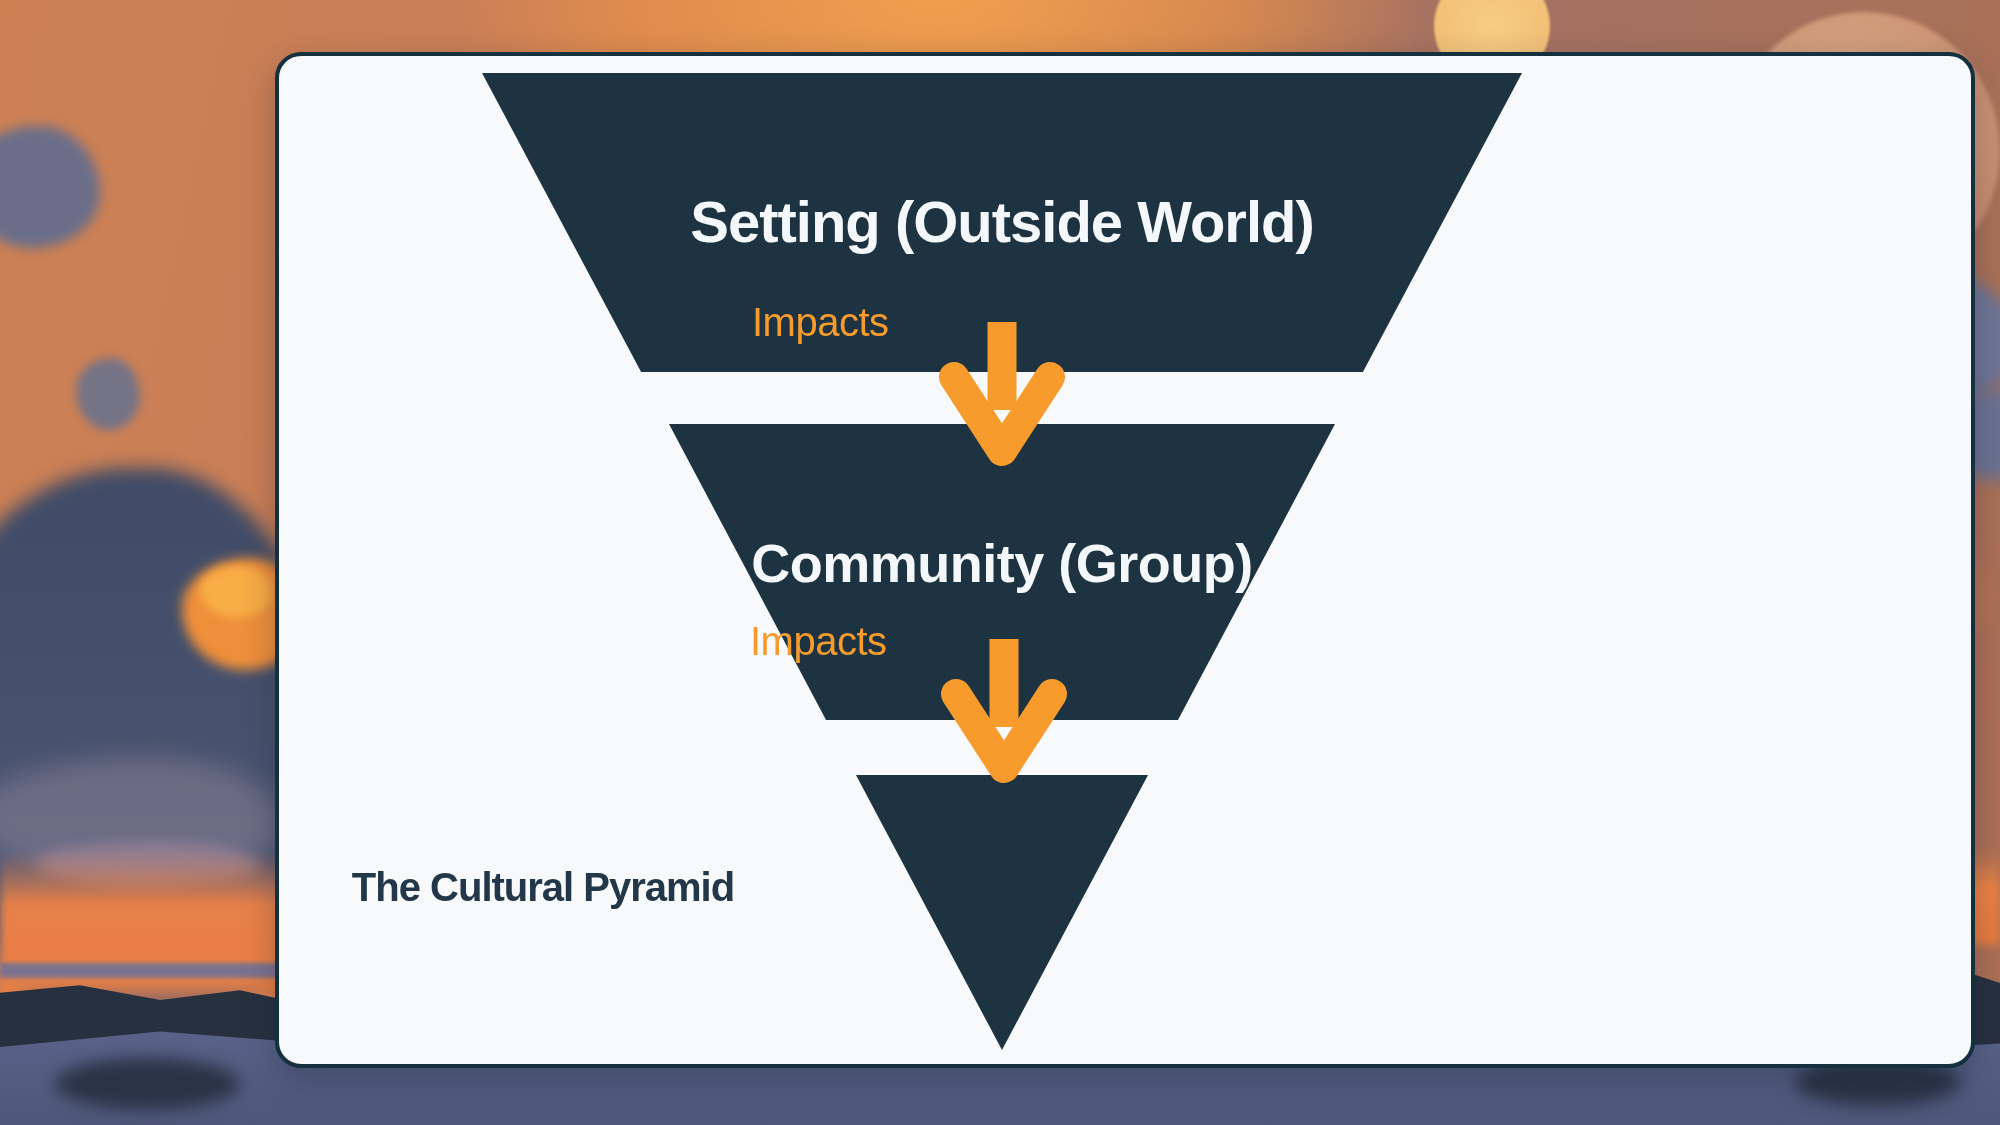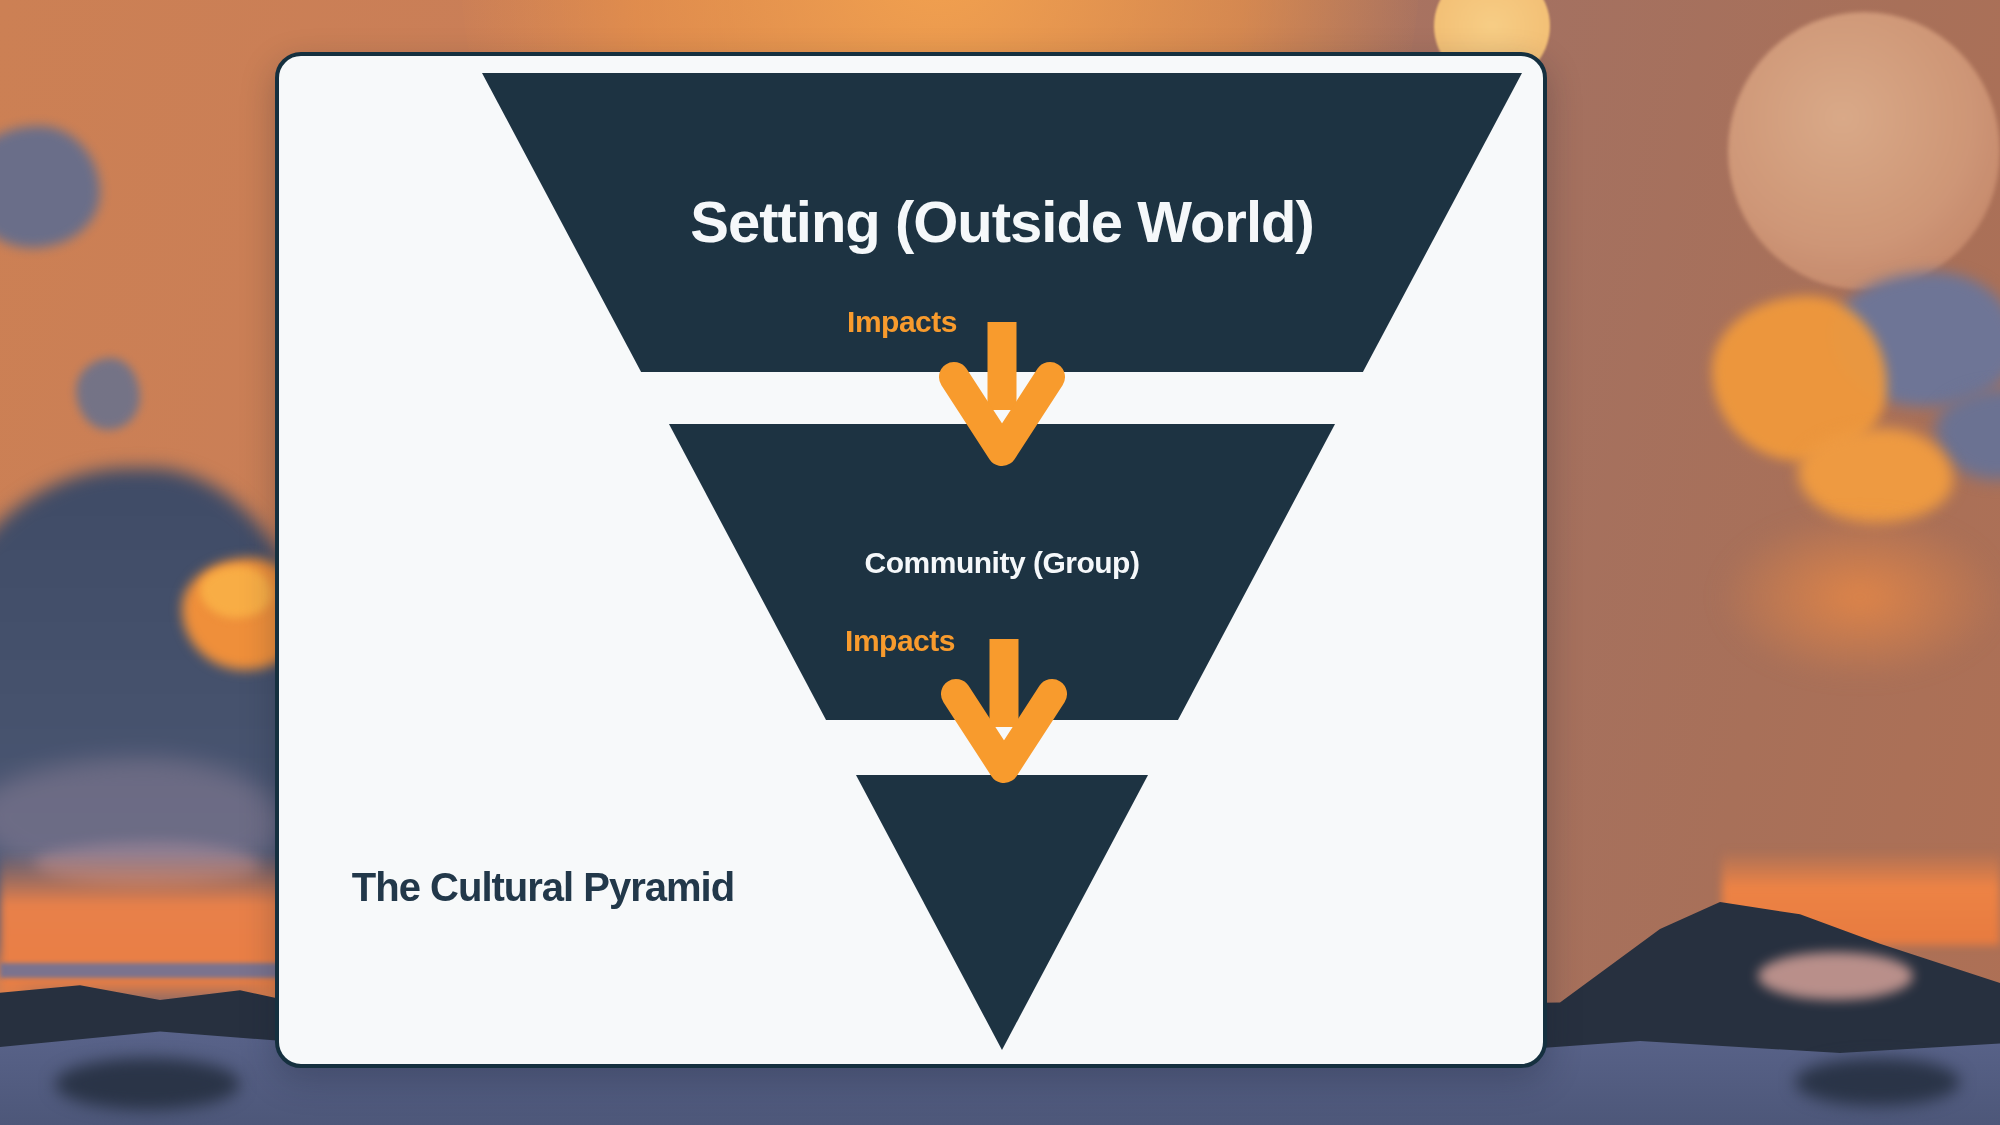--- a/index.html
+++ b/index.html
@@ -46,40 +46,40 @@
   .mountains { left: 0; top: 880px; width: 2000px; height: 245px; background: #27303f;
              clip-path: polygon(0 46%, 4% 43%, 8% 49%, 12% 45%, 16% 52%, 20% 49%, 24% 55%, 78% 50%, 83% 20%, 86% 9%, 90% 14%, 94% 26%, 100% 42%, 100% 100%, 0 100%); }
   .pinkpatch { left: 1758px; top: 952px; width: 155px; height: 48px; background: #c99a93; border-radius: 50%; filter: blur(6px); opacity: .9; }
   .foreground { left: 0; top: 1005px; width: 2000px; height: 120px;
              background: linear-gradient(180deg, #5c668e 0%, #4d5779 100%);
              clip-path: polygon(0 35%, 8% 22%, 18% 35%, 30% 28%, 45% 38%, 60% 30%, 72% 42%, 82% 30%, 92% 40%, 100% 32%, 100% 100%, 0 100%); }
   .fgdark1 { left: 55px; top: 1058px; width: 185px; height: 52px; background: #2a3447; filter: blur(8px); border-radius: 50%; }
   .fgdark2 { left: 1795px; top: 1058px; width: 165px; height: 48px; background: #2a3447; filter: blur(8px); border-radius: 50%; }
 
   
-  .card { position: absolute; left: 275px; top: 52px; width: 1272px; height: 1016px;
+  .card { position: absolute; left: 275px; top: 52px; width: 1700px; height: 1016px;
           box-sizing: border-box; border: 4px solid #15303f; border-radius: 26px;
           background: var(--card-background, #F7F9FA);
           box-shadow: 0 12px 34px rgba(20,30,45,.28); }
 
   
   .funnel { position: absolute; left: 203px; top: 17px; width: 1040px; height: 977px; }
   .tier { position: absolute; left: 0; width: 1040px; background: var(--tier-fill, #1D3342); }
   .tier-top    { top: 0;    height: 299px; clip-path: polygon(0% 0%, 100% 0%, 84.7% 100%, 15.3% 100%); }
   .tier-middle { top: 351px; height: 296px; clip-path: polygon(17.98% 0%, 82.02% 0%, 66.92% 100%, 33.08% 100%); }
   .tier-bottom { top: 702px; height: 275px; clip-path: polygon(35.96% 0%, 64.04% 0%, 50% 100%); }
 
   .flabel { position: absolute; left: 0; width: 100%; text-align: center;
             color: #F5F8FA; font-weight: bold; letter-spacing: -1px; }
   .label-setting   { top: 120px; font-size: 58px; line-height: 58px; }
-  .label-community { top: 468px; font-size: 30px; line-height: 44px; letter-spacing: -0.5px; }
+  .label-community { top: 468px; font-size: 54px; line-height: 44px; letter-spacing: -0.5px; }
   .label-character { top: 716px; left: 400px; width: 240px; font-size: 29px; line-height: 42px; letter-spacing: 0; }
 
-  .impacts { position: absolute; width: 300px; text-align: center; color: var(--accent-orange, #F89B2D);
-             font-weight: bold; font-size: 30px; line-height: 36px; letter-spacing: -0.5px; }
+  .impacts { position: absolute; width: 300px; text-align: left; color: var(--accent-orange, #F89B2D);
+             font-weight: normal; font-size: 40px; line-height: 36px; letter-spacing: -0.5px; }
   .impacts-1 { left: 270px; top: 231px; }
   .impacts-2 { left: 268px; top: 550px; }
 
   .arrow { position: absolute; width: 130px; height: 150px; color: var(--accent-orange, #F89B2D); }
   .arrow-1 { left: 455px; top: 247px; }
   .arrow-2 { left: 457px; top: 564px; }
   .arrow svg { display: block; width: 100%; height: 100%; }
 
   .slide-title { position: absolute; left: 49px; top: 788px; width: 430px; text-align: center;
                  color: var(--title-color, #22384A); font-weight: bold; font-size: 40px; line-height: 87px;

